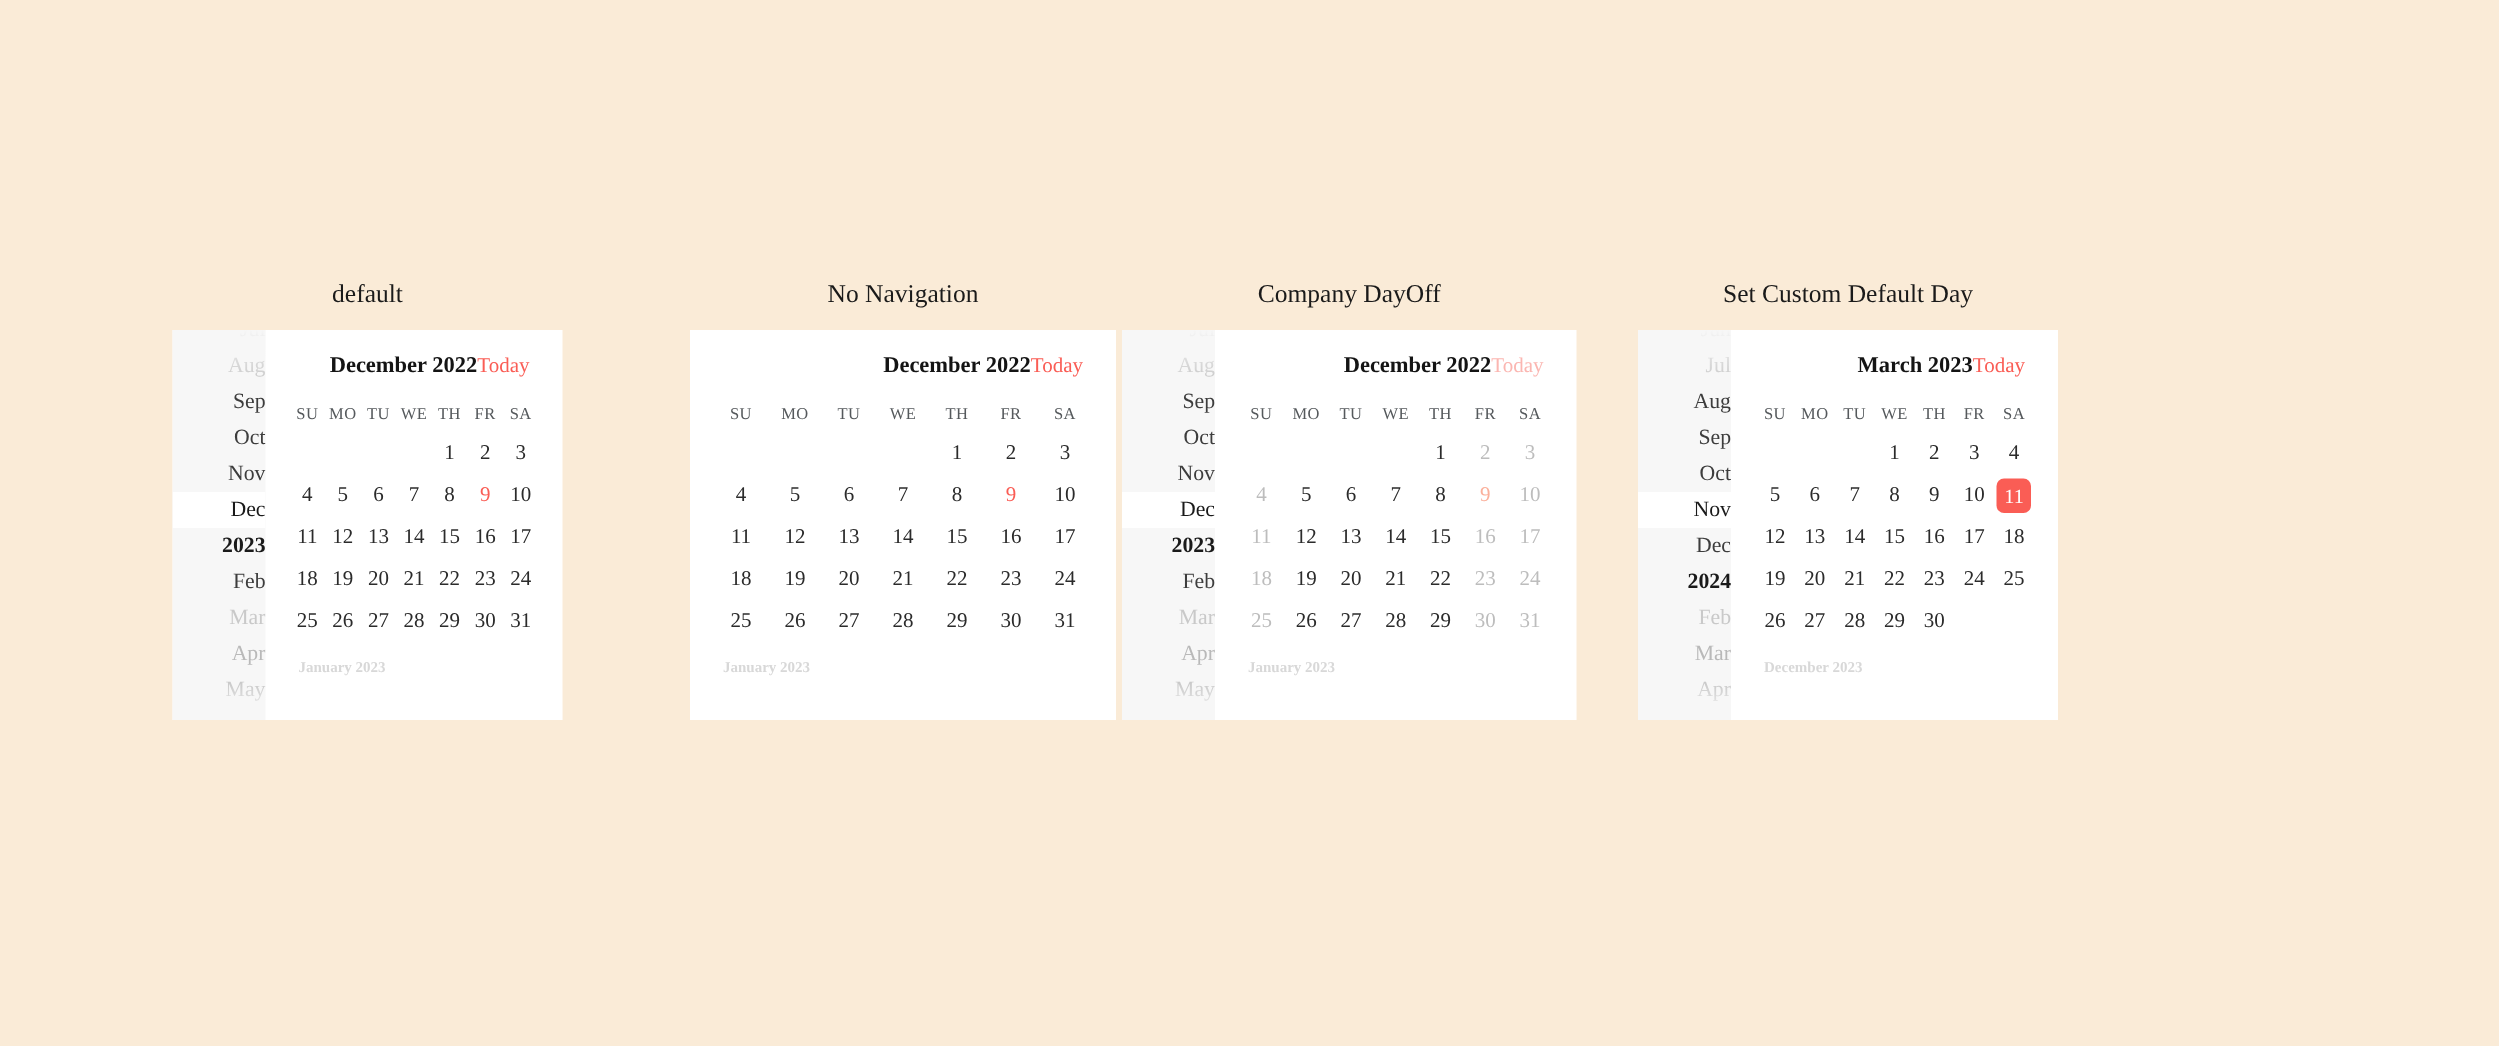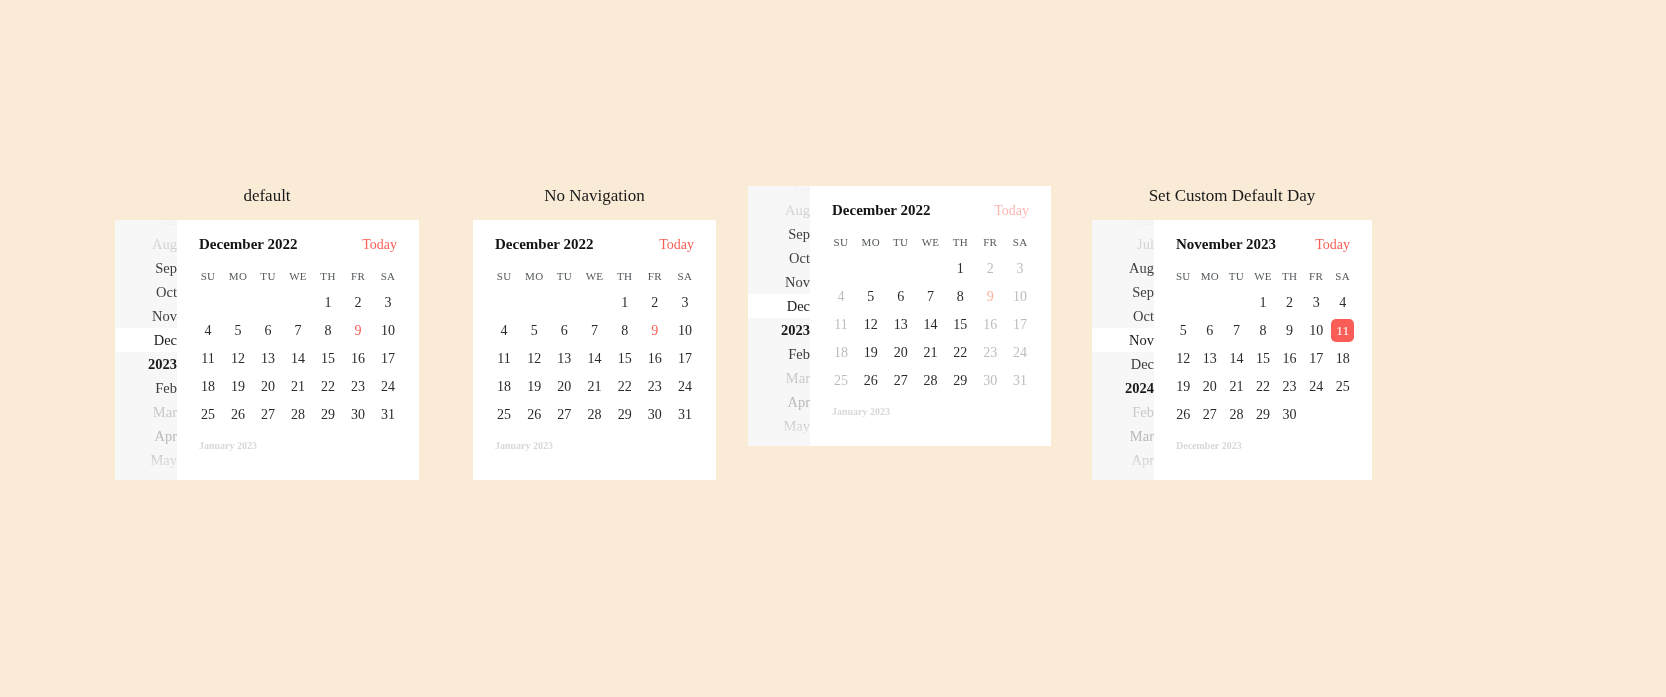--- a/index.html
+++ b/index.html
@@ -76,21 +76,21 @@
     flex:1 1 auto;
     position:relative;
     overflow:hidden;
     padding:0 16px;
   }
   .panel-scroll { position:relative; }
 
   .month-head {
     display:flex;
     align-items:baseline;
-    justify-content:space-between;
+    justify-content:flex-end;
     padding:16px 6px 0 6px;
     height:38px;
   }
   .month-title {
     font-size:15px;
     font-weight:bold;
     color:#141414;
     white-space:nowrap;
   }
   .today-link {
@@ -156,21 +156,21 @@
     left:0; right:0; bottom:0; height:26px;
     background:linear-gradient(to top, rgba(255,255,255,1) 0%, rgba(255,255,255,0) 100%);
     pointer-events:none;
   }
 </style>
 </head>
 <body>
 
 <div class="stage">
   <div id="demos-container">
-      <div class="demo" style="left: 115px; top: 186px; width: 304px;">
+      <div class="demo" style="left: 115px; top: 186px; width: 260px;">
         <div class="demo-title">default</div>
         <div class="cal">
           <div class="sidebar">
             <div class="sidebar-track">
               <div class="side-item dim2">Jul</div>
               <div class="side-item dim">Aug</div>
               <div class="side-item ">Sep</div>
               <div class="side-item ">Oct</div>
               <div class="side-item ">Nov</div>
               <div class="side-item sel">Dec</div>
@@ -234,21 +234,21 @@
                 <div class="day">29</div>
                 <div class="day">30</div>
                 <div class="day">31</div>
               </div>
               <div class="next-month-peek">January 2023</div>
             </div>
             <div class="panel-fade-bottom"></div>
           </div>
         </div>
       </div>
-      <div class="demo" style="left: 473px; top: 186px; width: 243px;">
+      <div class="demo" style="left: 460px; top: 186px; width: 284px;">
         <div class="demo-title">No Navigation</div>
         <div class="cal">
           <div class="panel">
             <div class="panel-scroll">
               <div class="month-head">
                 <div class="month-title">December 2022</div>
                 <div class="today-link">Today</div>
               </div>
               <div class="week-head">
                 <div>SU</div>
@@ -296,20 +296,21 @@
                 <div class="day">30</div>
                 <div class="day">31</div>
               </div>
               <div class="next-month-peek">January 2023</div>
             </div>
             <div class="panel-fade-bottom"></div>
           </div>
         </div>
       </div>
       <div class="demo" style="left: 748px; top: 186px; width: 303px;">
+        <div class="demo-title">Company DayOff</div>
         <div class="cal">
           <div class="sidebar">
             <div class="sidebar-track">
               <div class="side-item dim2">Jul</div>
               <div class="side-item dim">Aug</div>
               <div class="side-item ">Sep</div>
               <div class="side-item ">Oct</div>
               <div class="side-item ">Nov</div>
               <div class="side-item sel">Dec</div>
               <div class="side-item year">2023</div>
@@ -395,21 +396,21 @@
               <div class="side-item dim">Feb</div>
               <div class="side-item dim2">Mar</div>
               <div class="side-item dim2">Apr</div>
             </div>
             <div class="sidebar-fade-top"></div>
             <div class="sidebar-fade-bottom"></div>
           </div>
           <div class="panel">
             <div class="panel-scroll">
               <div class="month-head">
-                <div class="month-title">November 2023</div>
+                <div class="month-title">March 2023</div>
                 <div class="today-link">Today</div>
               </div>
               <div class="week-head">
                 <div>SU</div>
                 <div>MO</div>
                 <div>TU</div>
                 <div>WE</div>
                 <div>TH</div>
                 <div>FR</div>
                 <div>SA</div>

